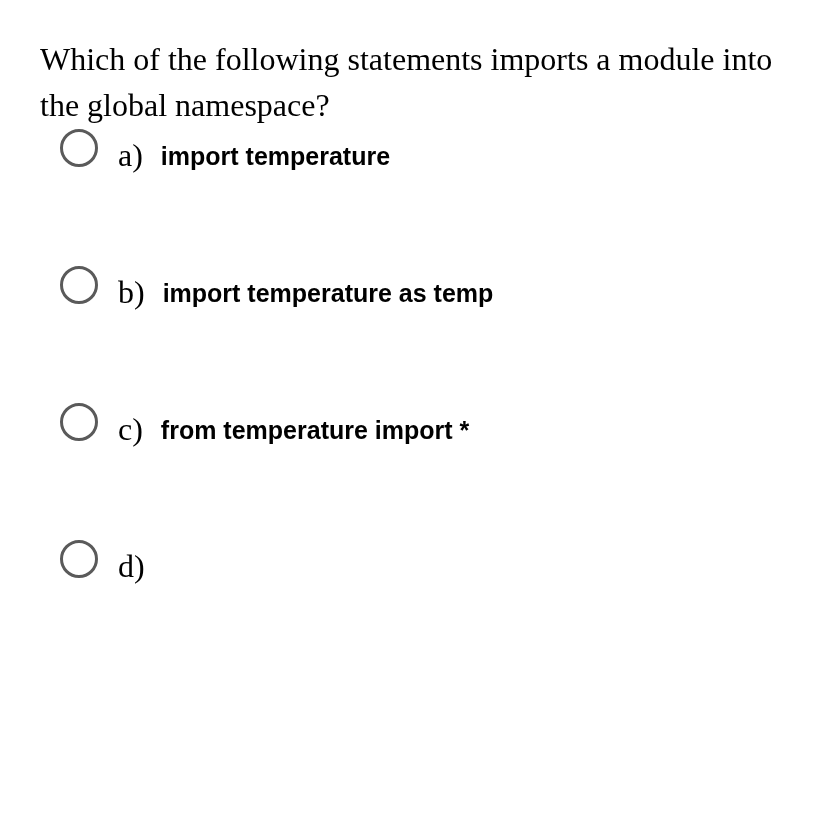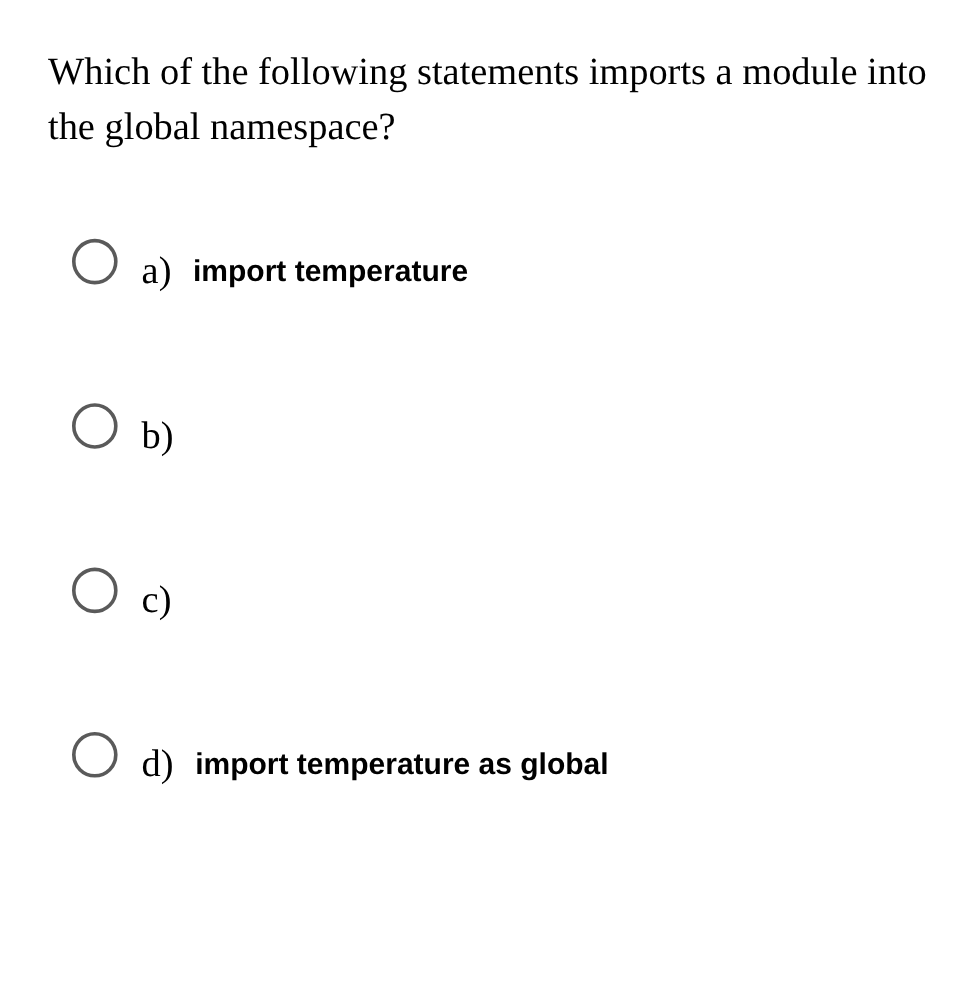--- a/index.html
+++ b/index.html
@@ -11,21 +11,20 @@
       width: 815px;
       height: 819px;
       background: #ffffff;
       font-family: Georgia, 'Times New Roman', serif;
       padding: 36px 40px;
     }
     .question-text {
       font-size: 32px;
       color: #000000;
       line-height: 1.45;
-      margin-bottom: 70px;
     }
     .options {
       display: flex;
       flex-direction: column;
       gap: 95px;
       padding-left: 20px;
     }
     .option-row {
       display: flex;
       align-items: flex-end;
@@ -67,26 +66,27 @@
 
   <div class="option-row">
     <div class="radio"></div>
     <span class="option-label">a)</span>
     <span class="code-text">import temperature</span>
   </div>
 
   <div class="option-row">
     <div class="radio"></div>
     <span class="option-label">b)</span>
+    <span class="code-text">import temperature as temp</span>
   </div>
 
   <div class="option-row">
     <div class="radio"></div>
     <span class="option-label">c)</span>
+    <span class="code-text">from temperature import *</span>
   </div>
 
   <div class="option-row">
     <div class="radio"></div>
     <span class="option-label">d)</span>
-    <span class="code-text">import temperature as global</span>
   </div>
 
 </div>
 
 </body></html>

